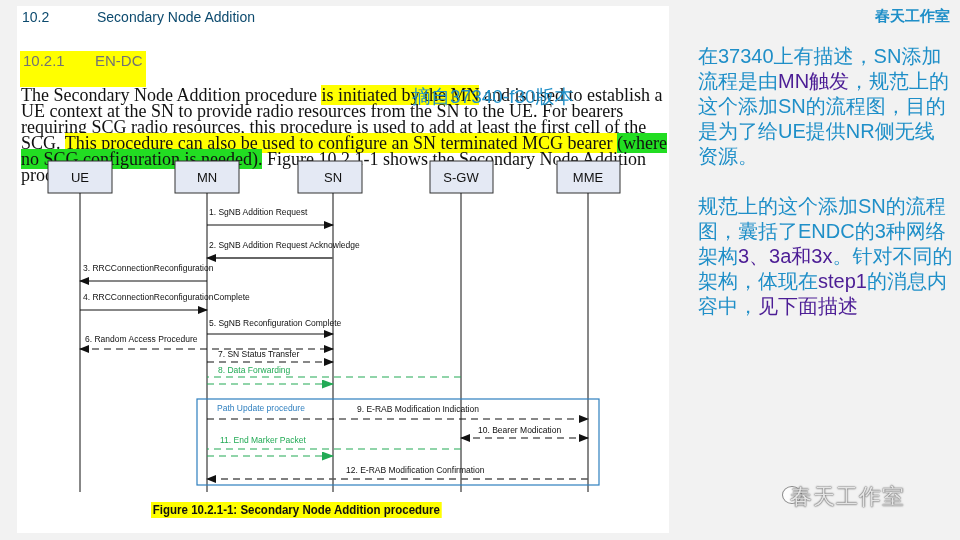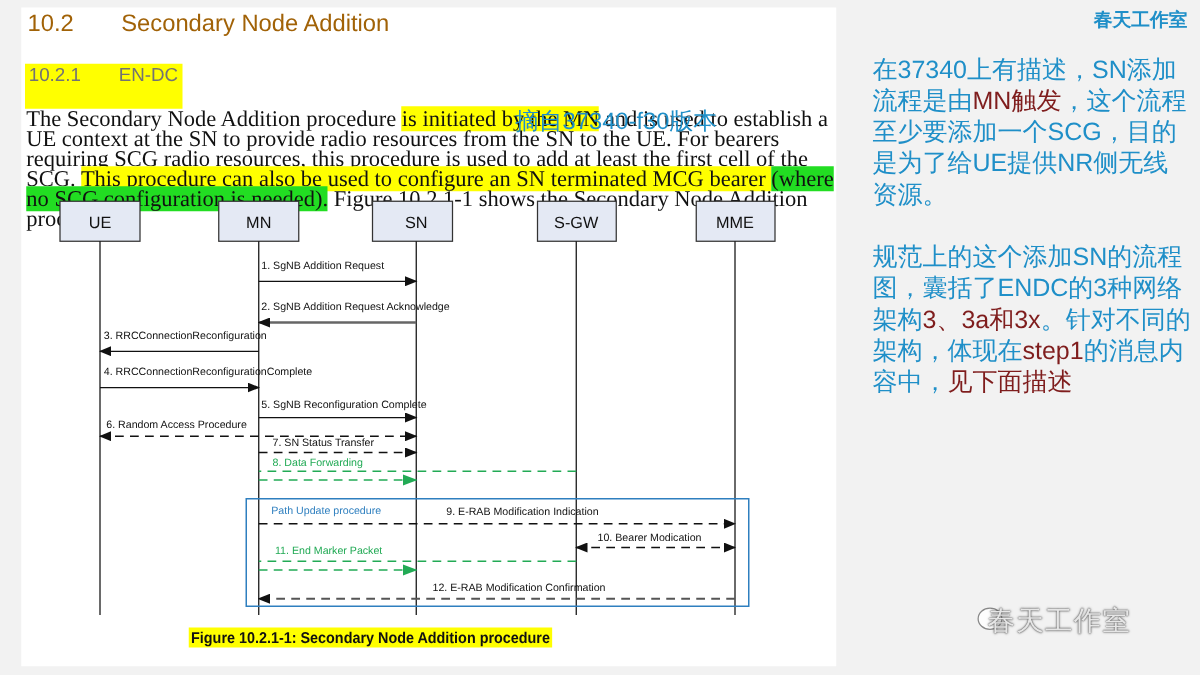--- a/index.html
+++ b/index.html
@@ -1,31 +1,31 @@
 <!DOCTYPE html>
 <html><head>
 <meta charset="utf-8">
 <style>
   html, body { margin:0; padding:0; }
   body { width:960px; height:540px; background:#f2f2f2; position:relative; overflow:hidden; font-family:"Liberation Sans", sans-serif; }
   .page { position:absolute; left:17px; top:6px; width:652px; height:527px; background:#ffffff; }
-  .h2 { position:absolute; left:5px; top:3px; font-size:19px; color:#a16207; font-family:"Liberation Sans", sans-serif; white-space:nowrap; }
+  .h2 { position:absolute; left:5px; top:3px; font-size:14px; color:#0c4a6e; font-family:"Liberation Sans", sans-serif; white-space:nowrap; }
   .h2 .num { display:inline-block; width:75px; }
   .h3 { position:absolute; left:3px; top:45px; font-size:15px; color:#737373; background:#ffff00; padding:1px 3px 18px 3px; white-space:nowrap; }
   .h3 .num { display:inline-block; width:72px; }
   .source-note { position:absolute; left:395px; top:28px; font-size:19px; color:#1f8fc8; white-space:nowrap; }
   .para { position:absolute; left:4px; top:81px; width:648px; font-family:"Liberation Serif", serif; font-size:18px; line-height:16px; color:#111; }
   .hl-y { background:#ffff00; }
   .hl-g { background:#22dd22; }
   .diagram { position:absolute; left:0; top:0; width:960px; height:540px; }
   .caption { position:absolute; left:151px; top:502px; font-size:12.5px; font-weight:bold; color:#111; background:#ffff00; padding:1px 2px; white-space:nowrap; font-family:"Liberation Sans", sans-serif; transform:scaleX(0.92); transform-origin:left center; }
   .brand { position:absolute; right:10px; top:7px; font-size:15px; font-weight:bold; color:#1f8fc8; white-space:nowrap; }
   .notes { position:absolute; left:698px; top:44px; width:255px; font-size:20px; line-height:25px; color:#1f8fc8; }
   .notes p { margin:0 0 25px 0; }
-  .red { color:#7f1d1d;margin-top:26px; }
+  .red { color:#4c1d95;margin-top:26px; }
   .watermark { position:absolute; left:790px; top:482px; font-size:22px; color:rgba(255,255,255,0.85); text-shadow:0 0 2px #555, 0 0 1px #333; white-space:nowrap; letter-spacing:1px; }
   .wm-icon { position:absolute; left:782px; top:486px; width:18px; height:16px; border-radius:50%; border:1.5px solid #888; background:rgba(255,255,255,0.8); }
   svg text { font-family:"Liberation Sans", sans-serif; }
 </style>
 </head>
 <body>
 
 <div class="page">
   <div class="h2">
     <span class="num">10.2</span><span>Secondary Node Addition</span>
@@ -146,18 +146,18 @@
     <text x="346" y="473" font-size="8.5" fill="#111">12. E-RAB Modification Confirmation</text>
     <line x1="588" y1="479" x2="207" y2="479" stroke="#555" stroke-width="1.6" stroke-dasharray="7,5" marker-end="url(#ah)"></line>
   </g>
 </svg>
 
 <div class="caption">Figure 10.2.1-1: Secondary Node Addition procedure</div>
 
 <div class="brand">春天工作室</div>
 
 <div class="notes">
-  <p><span>在37340上有描述，SN添加流程是由</span><span class="red">MN触发</span><span>，这个流程至少要添加一个SCG，目的是为了给UE提供NR侧无线资源。</span></p>
+  <p><span>在37340上有描述，SN添加流程是由</span><span class="red">MN触发</span><span>，规范上的这个添加SN的流程图，目的是为了给UE提供NR侧无线资源。</span></p>
   <p><span>规范上的这个添加SN的流程图，囊括了ENDC的3种网络架构</span><span class="red">3、3a和3x</span><span>。针对不同的架构，体现在</span><span class="red">step1</span><span>的消息内容中，</span><span class="red">见下面描述</span></p>
 </div>
 
 <div class="wm-icon"></div>
 <div class="watermark">春天工作室</div>
 
 </body></html>

